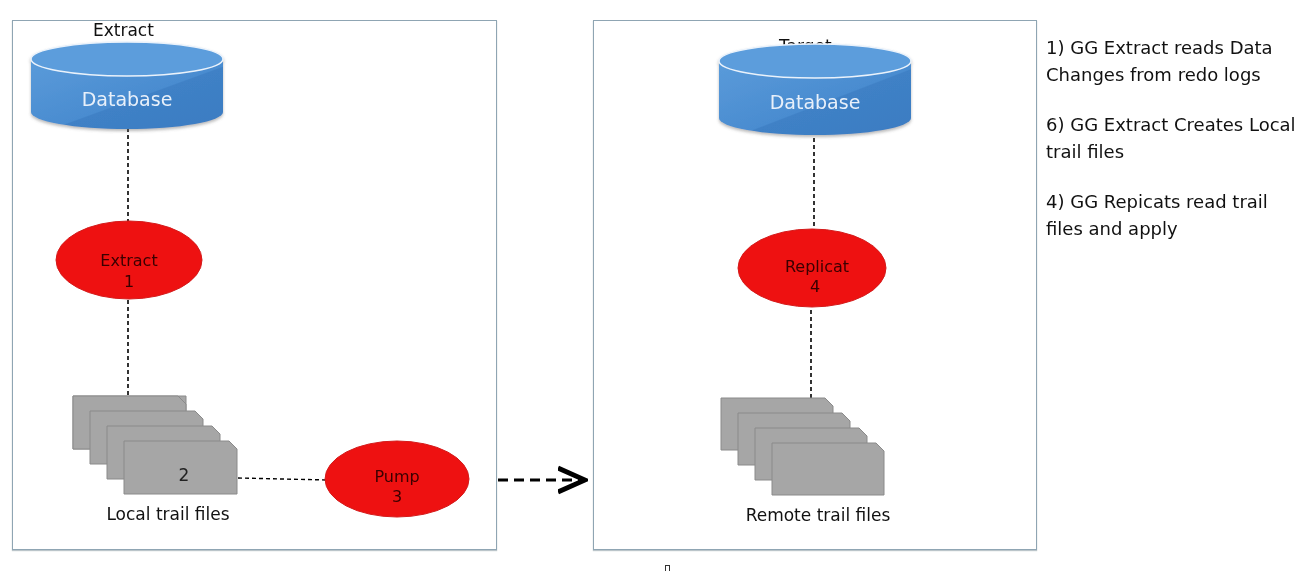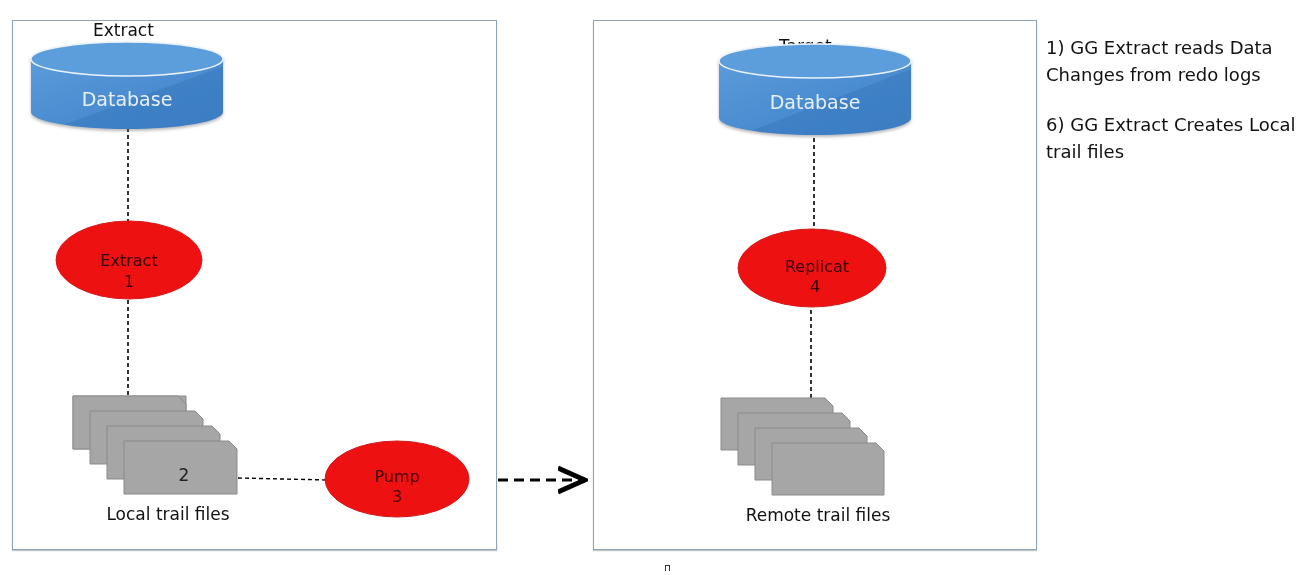--- a/index.html
+++ b/index.html
@@ -91,15 +91,16 @@
     <path d="M738,413 L842,413 L850,421 L850,465 L738,465 Z"></path>
     <path d="M755,428 L859,428 L867,436 L867,480 L755,480 Z"></path>
     <path d="M772,443 L876,443 L884,451 L884,495 L772,495 Z"></path>
   </g>
   <text class="files-label" x="818" y="521" text-anchor="middle">Remote trail files</text>
 </svg>
 
 <div class="notes">
   <div class="note">1) GG Extract reads Data Changes from redo logs</div>
   <div class="note">6) GG Extract Creates Local trail files</div>
+  <div class="note">4) GG Repicats read trail files and apply</div>
 </div>
 
 <div class="tiny-glyph"></div>
 
 </body></html>

